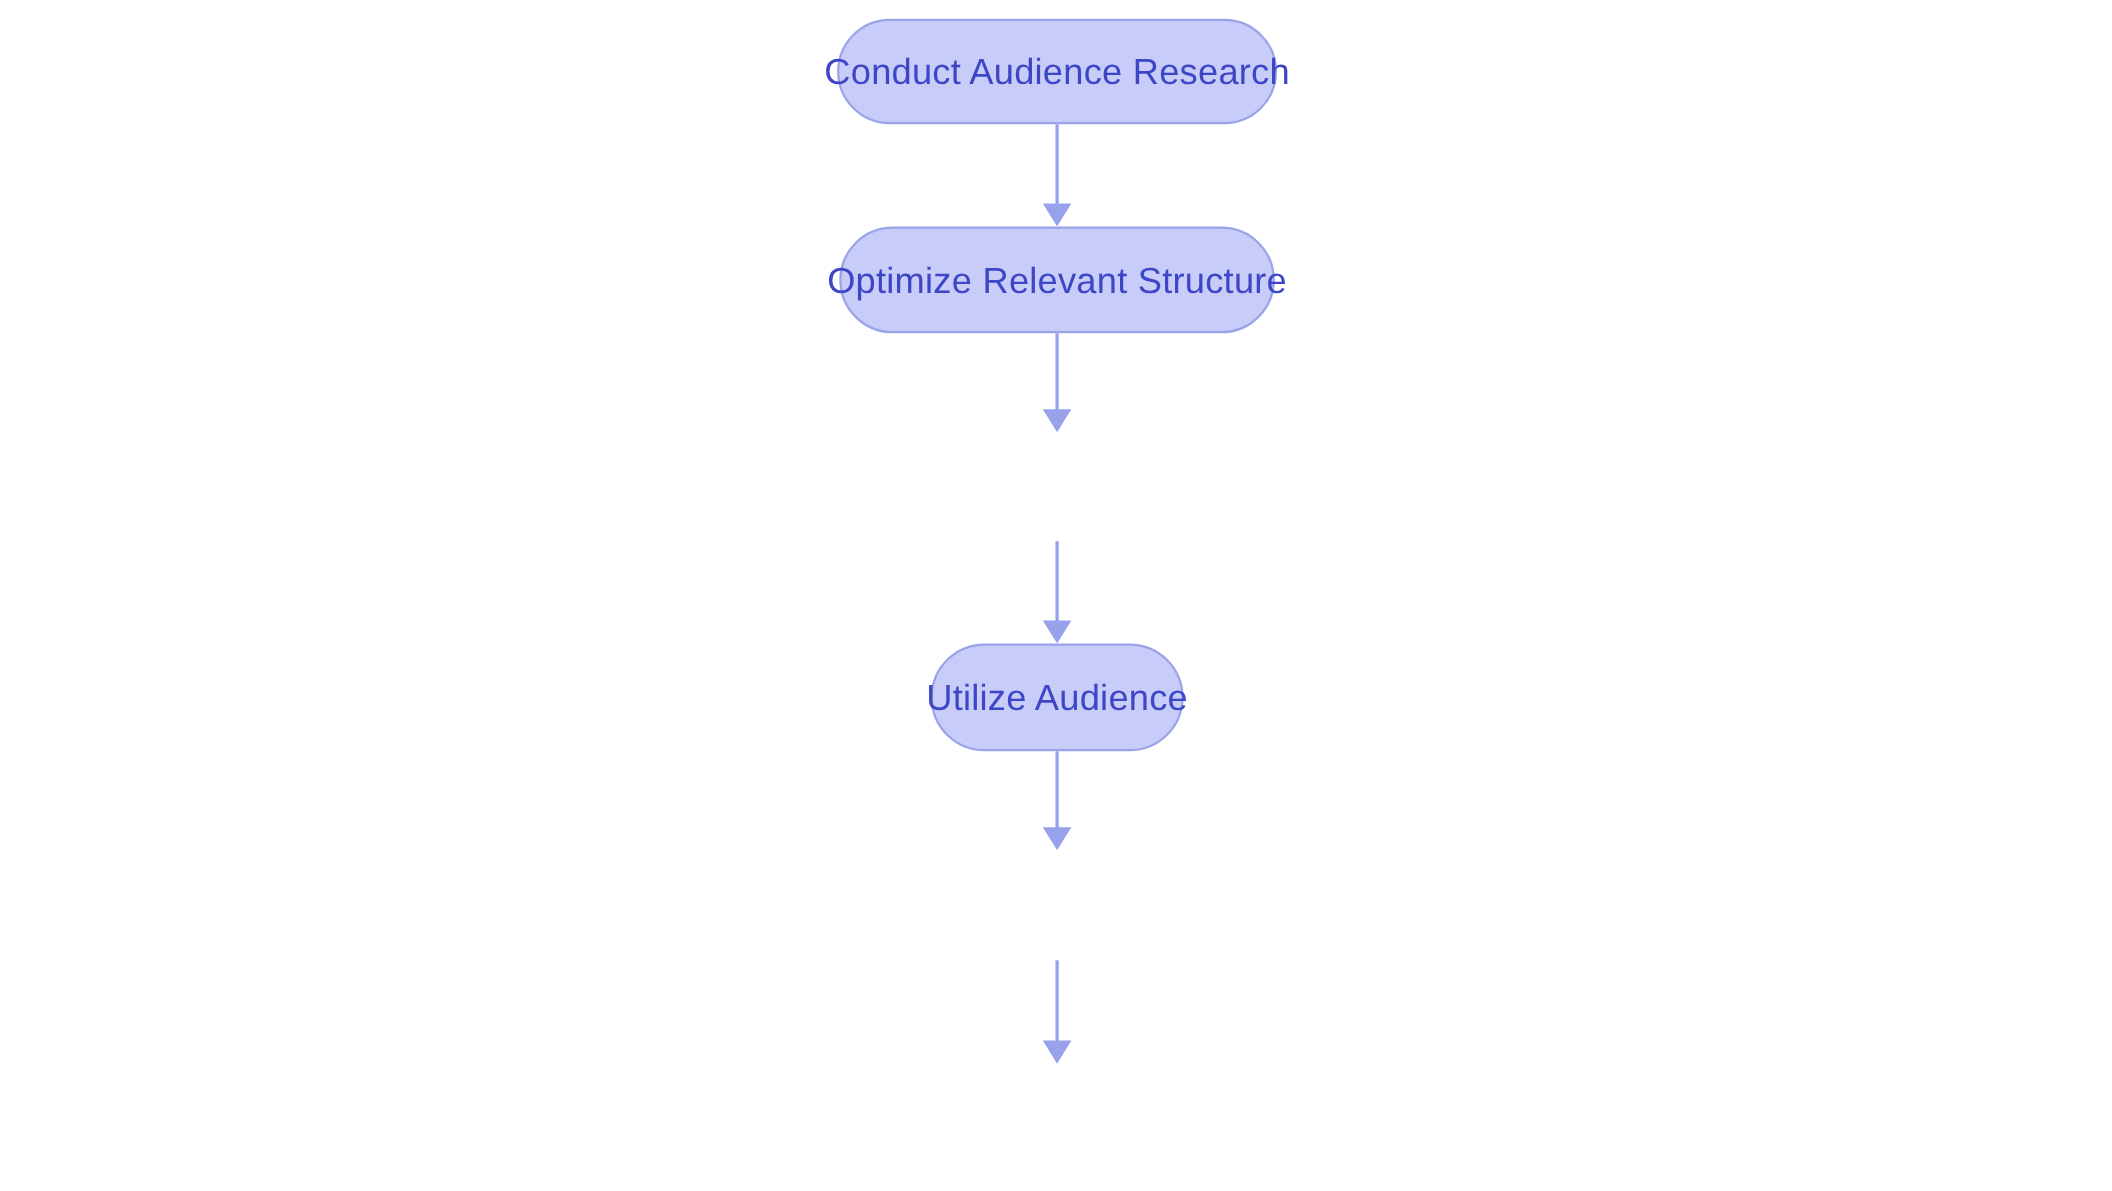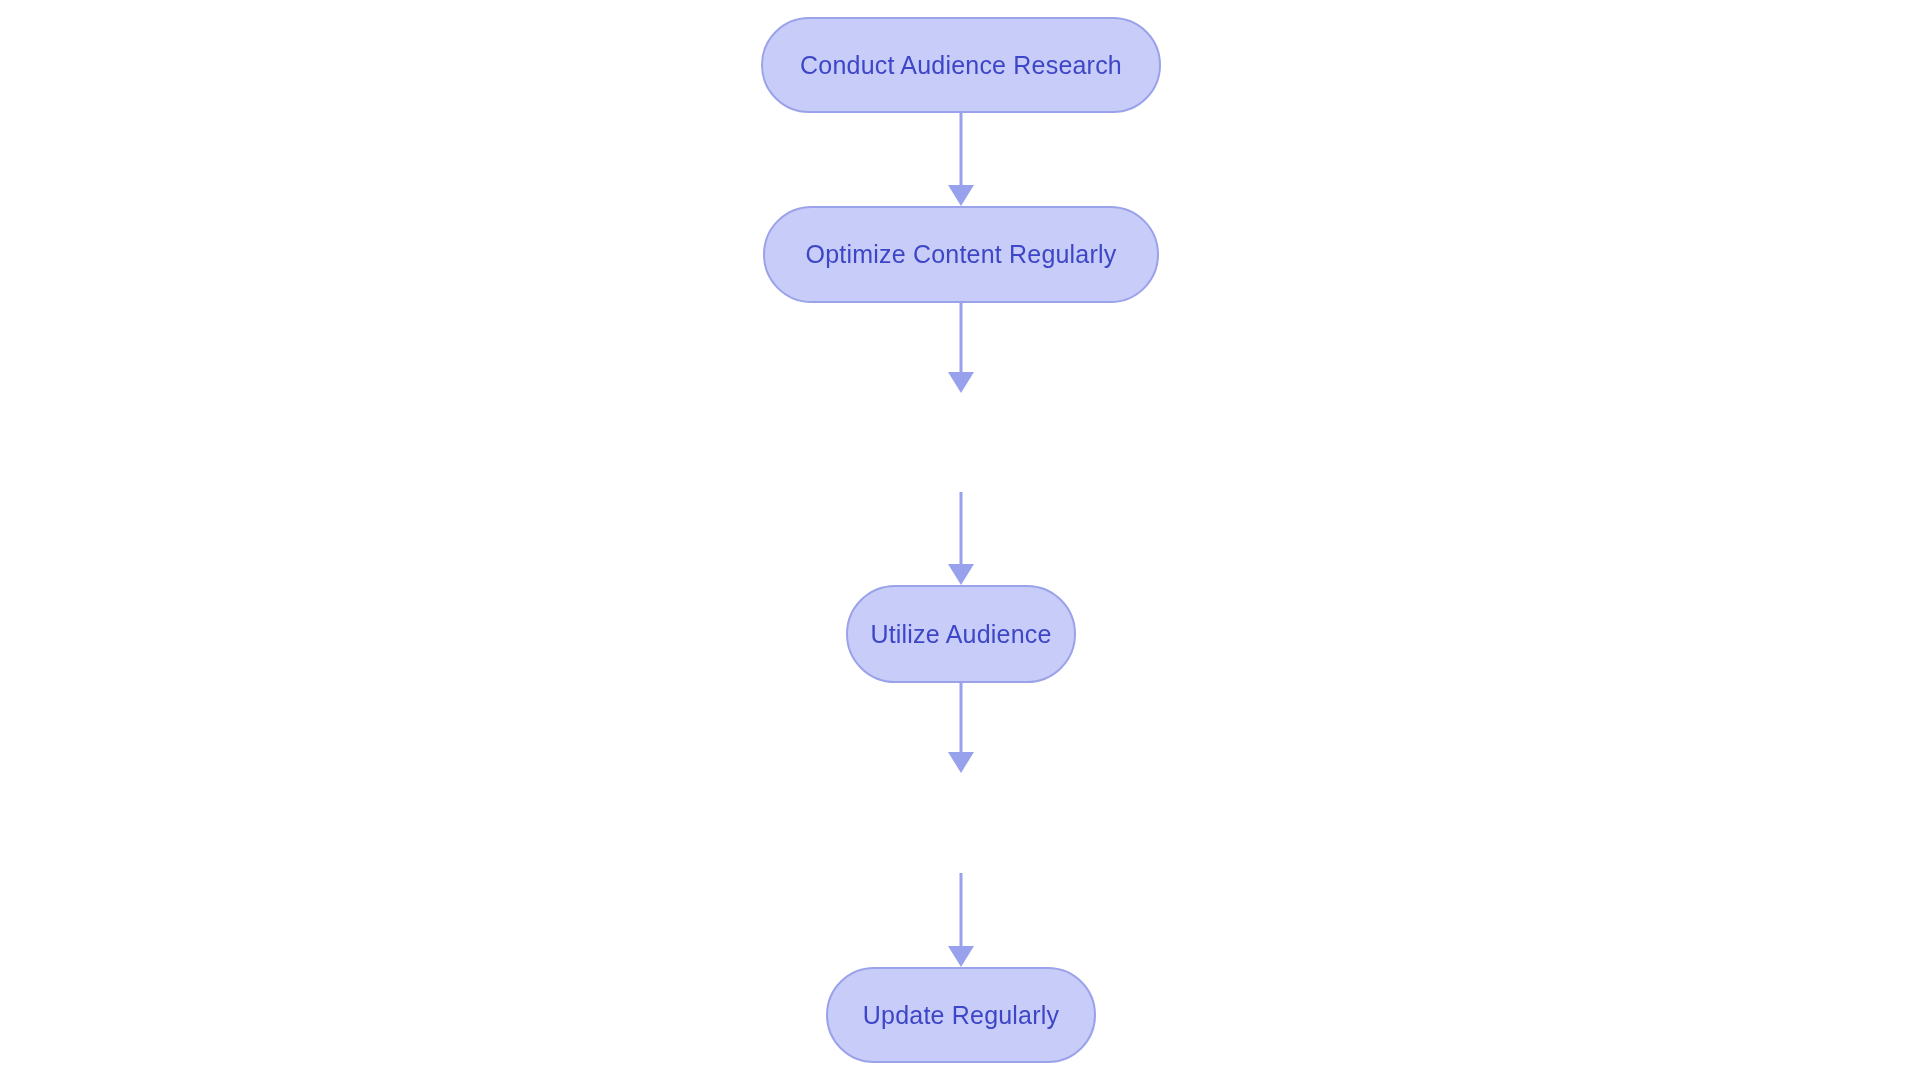--- a/index.html
+++ b/index.html
@@ -18,21 +18,21 @@
   .node {
     position: absolute;
     box-sizing: border-box;
     background: #c8ccf8;
     border: 2px solid #9aa2ea;
     border-radius: 60px;
     display: flex;
     align-items: center;
     justify-content: center;
     color: #3d46c6;
-    font-size: 25px;
+    font-size: 33px;
     letter-spacing: 0.2px;
     white-space: nowrap;
     text-align: center;
   }
   .arrow {
     position: absolute;
     width: 28px;
   }
   .arrow .shaft {
     position: absolute;
@@ -76,21 +76,21 @@
   <div class="node" id="n0">
     <span>Conduct Audience Research</span>
   </div>
 
   <div class="arrow" id="a0">
     <div class="shaft"></div>
     <div class="head"></div>
   </div>
 
   <div class="node" id="n1">
-    <span>Optimize Content Regularly</span>
+    <span>Optimize Relevant Structure</span>
   </div>
 
   <div class="arrow" id="a1">
     <div class="shaft"></div>
     <div class="head"></div>
   </div>
 
 
   <div class="arrow" id="a2">
     <div class="shaft"></div>
@@ -105,17 +105,14 @@
     <div class="shaft"></div>
     <div class="head"></div>
   </div>
 
 
   <div class="arrow" id="a4">
     <div class="shaft"></div>
     <div class="head"></div>
   </div>
 
-  <div class="node" id="n5">
-    <span>Update Regularly</span>
-  </div>
 
 </div>
 
 </body></html>

